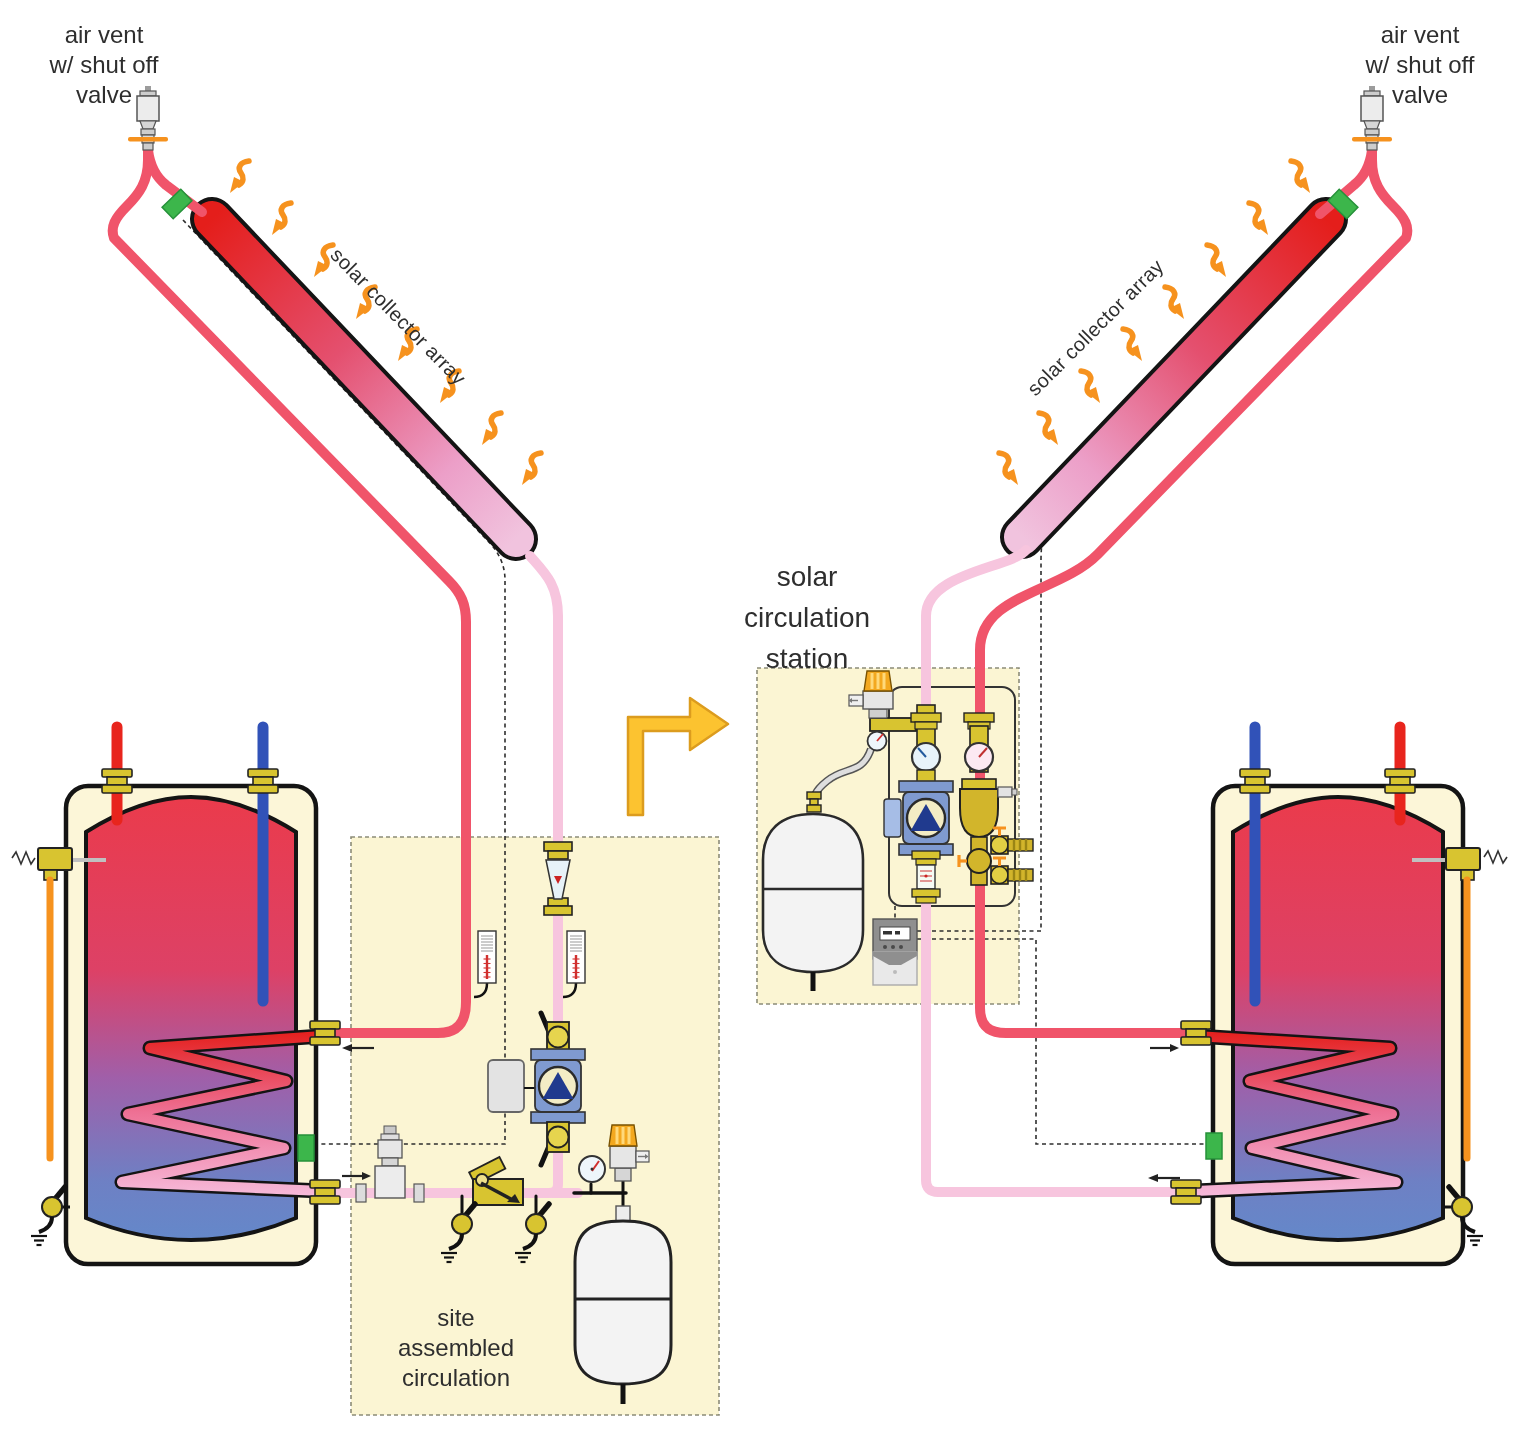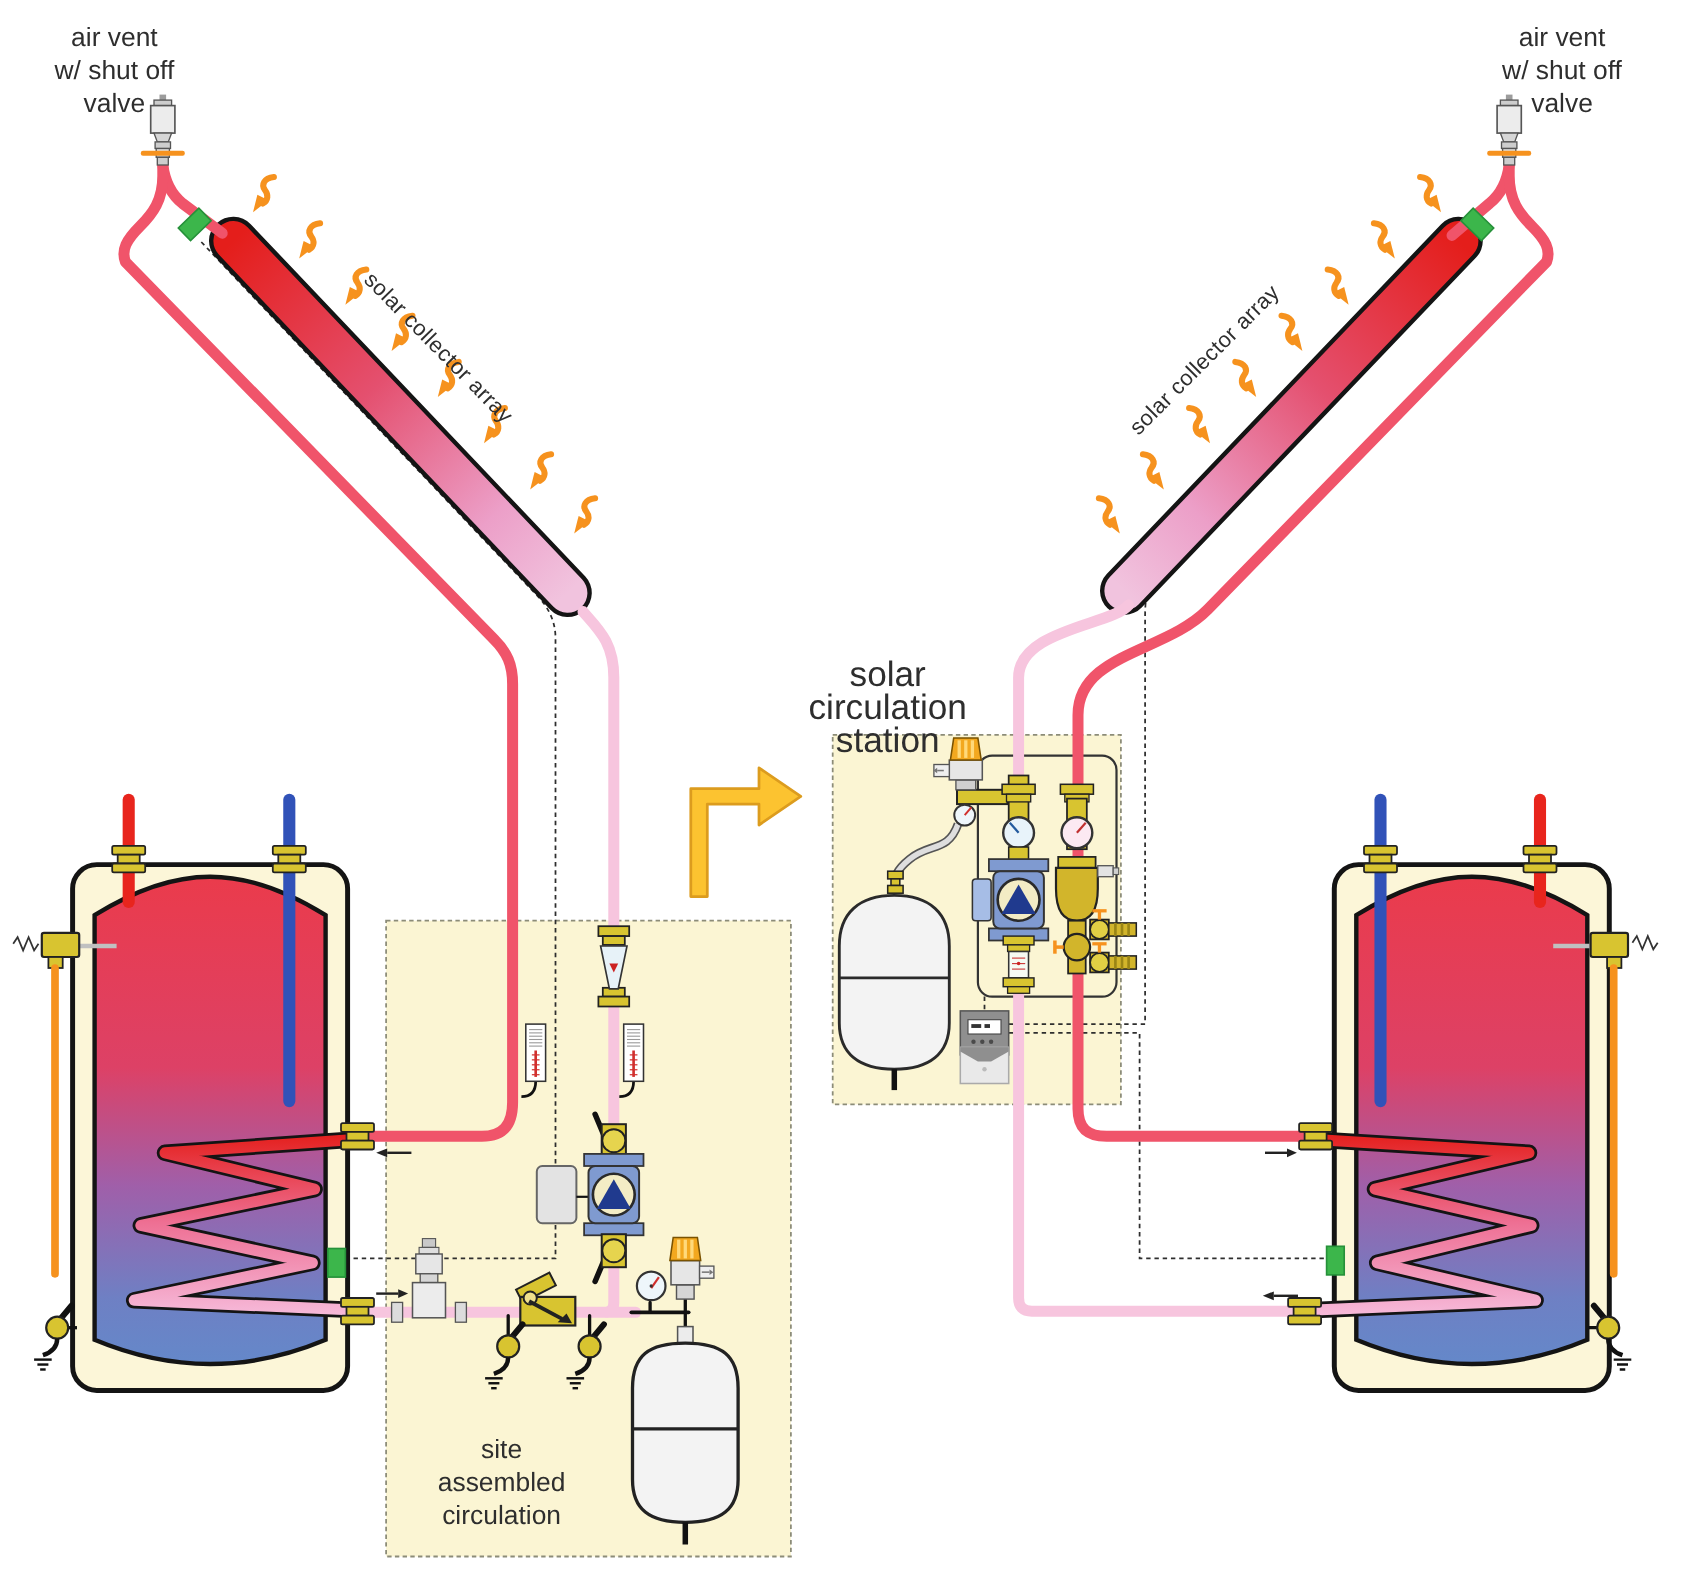--- a/index.html
+++ b/index.html
@@ -9,21 +9,21 @@
   }
   .canvas svg{position:absolute;left:0;top:0;display:block;}
   .lbl{position:absolute;white-space:pre-line;color:#2e2e2e;}
   .lbl.center{text-align:center;}
   #lbl-airvent-left {left:18px;  top:20px;  width:172px; font-size:24px; line-height:30px;}
   #lbl-airvent-right{left:1332px;top:20px;  width:176px; font-size:24px; line-height:30px;}
   #lbl-collector-left {left:334px; top:240px; font-size:20px; letter-spacing:.4px;
      transform-origin:0 50%; transform:rotate(45.5deg);}
   #lbl-collector-right{left:1031px;top:381px; font-size:20px; letter-spacing:.4px;
      transform-origin:0 50%; transform:rotate(-45deg);}
-  #lbl-station{left:718px;top:598px;width:178px;font-size:32px;line-height:30px;}
+  #lbl-station{left:718px;top:556px;width:178px;font-size:28px;line-height:41px;}
   #lbl-site   {left:358px;top:1303px;width:196px;font-size:24px;line-height:30px;}
 </style>
 </head>
 <body>
 
 <div class="canvas">
 
 <svg width="1536" height="1446" viewBox="0 0 1536 1446">
   <defs>
     <linearGradient id="gColL" gradientUnits="userSpaceOnUse" x1="212" y1="219" x2="516" y2="539">

